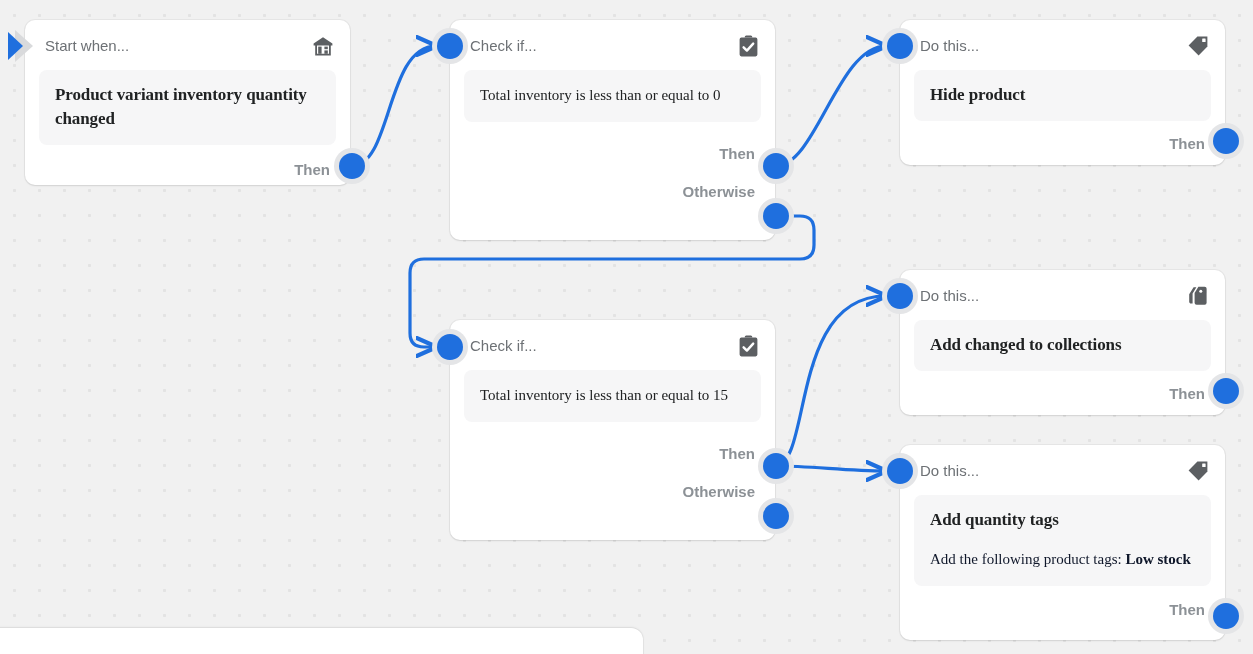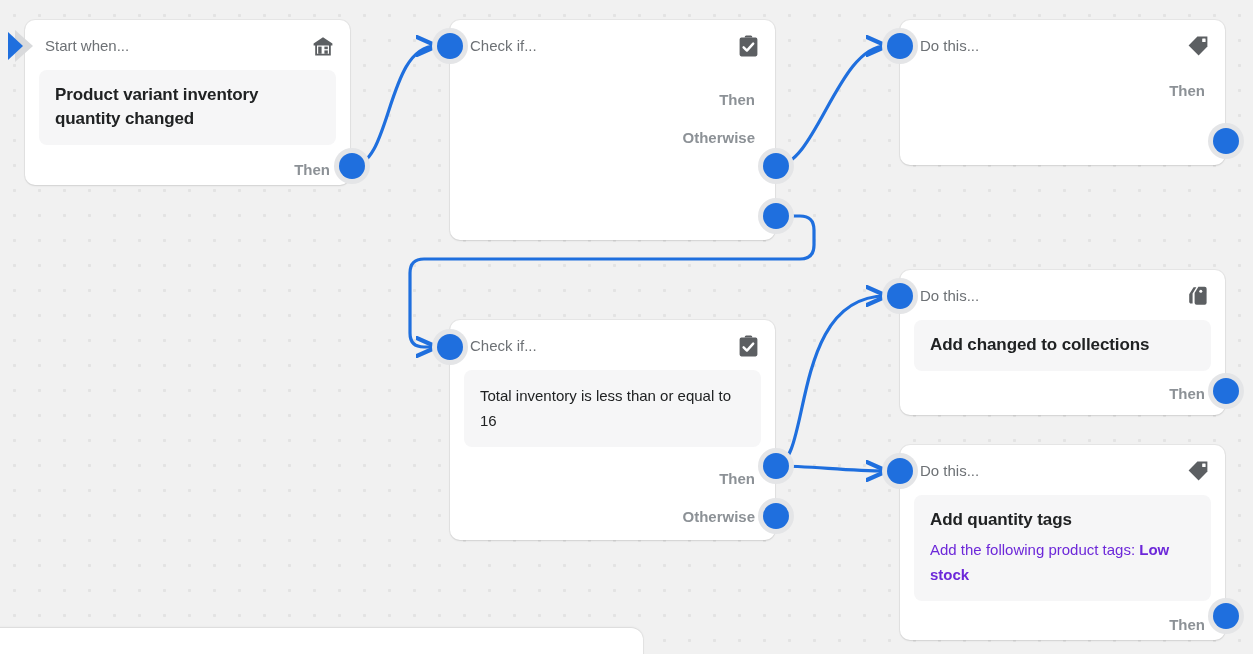--- a/index.html
+++ b/index.html
@@ -72,41 +72,42 @@
     flex: none;
   }
   .node-icon svg { display: block; }
 
   .node-body {
     margin: 2px 14px 0 14px;
     background: #f6f6f7;
     border-radius: 8px;
     padding: 13px 16px 14px 16px;
     box-sizing: border-box;
+    font-family: Liberation Serif, serif;
   }
 
   .body-title-strong {
     font-size: 17px;
     font-weight: bold;
     color: #202223;
     line-height: 24px;
     letter-spacing: -0.1px;
   }
 
   .body-text {
     font-size: 15px;
     color: #202223;
     line-height: 25px;
   }
 
   .body-sub {
     font-size: 15px;
-    color: #6d28d9;
+    color: #0f172a;
     line-height: 25px;
-    margin-top: 5px;
+    margin-top: 15px;
   }
   .body-sub b { font-weight: bold; }
 
   .port-row {
     display: flex;
     align-items: center;
     justify-content: flex-end;
     height: 50px;
     padding-right: 20px;
     box-sizing: border-box;
@@ -218,61 +219,67 @@
     <div class="node-header">
       <span class="node-header-title">Check if...</span>
       <span class="node-icon">
         <svg width="21" height="22" viewBox="0 0 21 22">
           <path d="M8.2 0.6 h4.6 a1.5 1.5 0 0 1 1.5 1.5 v0.5 h-7.6 v-0.5 a1.5 1.5 0 0 1 1.5 -1.5 z" fill="#5c5f62"></path>
           <path d="M3.4 2.6 h14.2 a1.8 1.8 0 0 1 1.8 1.8 v15.2 a1.8 1.8 0 0 1 -1.8 1.8 h-14.2 a1.8 1.8 0 0 1 -1.8 -1.8 v-15.2 a1.8 1.8 0 0 1 1.8 -1.8 z" fill="#5c5f62"></path>
           <path d="M5.6 12.3 L8.9 15.6 L15.2 8.6" fill="none" stroke="#ffffff" stroke-width="2.4" stroke-linecap="round" stroke-linejoin="round"></path>
         </svg>
       </span>
     </div>
+    <div class="node-body">
+      <div class="body-text">Total inventory is less than or equal to 0</div>
+    </div>
     <div class="port-row" style="height:48px; align-items:flex-end; padding-bottom:6px;">
       <span class="port-label">Then</span>
     </div>
     <div class="port-row" style="height:44px; align-items:center;">
       <span class="port-label">Otherwise</span>
     </div>
   </div>
   <div class="port in" style="left:450px; top:46px;"></div>
   <div class="port out" style="left:776px; top:166px;"></div>
   <div class="port out" style="left:776px; top:216px;"></div>
 
   <div class="node" style="left:900px; top:20px; width:325px; height:145px;">
     <div class="node-header">
       <span class="node-header-title">Do this...</span>
       <span class="node-icon">
         <svg width="22" height="22" viewBox="0 0 22 22">
           <path d="M1.6 10.4 L10.4 1.6 L20.4 1.6 L20.4 11.6 L11.6 20.4 Z" fill="#5c5f62"></path>
           <rect x="15.2" y="3.6" width="3.4" height="3.4" rx="0.5" fill="#ffffff"></rect>
         </svg>
       </span>
+    </div>
+    <div class="node-body">
+      <div class="body-title-strong">Hide product</div>
     </div>
     <div class="port-row" style="height:45px;">
       <span class="port-label">Then</span>
     </div>
   </div>
   <div class="port in" style="left:900px; top:46px;"></div>
   <div class="port out" style="left:1226px; top:141px;"></div>
 
   <div class="node" style="left:450px; top:320px; width:325px; height:220px;">
     <div class="node-header">
       <span class="node-header-title">Check if...</span>
       <span class="node-icon">
         <svg width="21" height="22" viewBox="0 0 21 22">
           <path d="M8.2 0.6 h4.6 a1.5 1.5 0 0 1 1.5 1.5 v0.5 h-7.6 v-0.5 a1.5 1.5 0 0 1 1.5 -1.5 z" fill="#5c5f62"></path>
           <path d="M3.4 2.6 h14.2 a1.8 1.8 0 0 1 1.8 1.8 v15.2 a1.8 1.8 0 0 1 -1.8 1.8 h-14.2 a1.8 1.8 0 0 1 -1.8 -1.8 v-15.2 a1.8 1.8 0 0 1 1.8 -1.8 z" fill="#5c5f62"></path>
           <path d="M5.6 12.3 L8.9 15.6 L15.2 8.6" fill="none" stroke="#ffffff" stroke-width="2.4" stroke-linecap="round" stroke-linejoin="round"></path>
         </svg>
       </span>
     </div>
     <div class="node-body">
-      <div class="body-text">Total inventory is less than or equal to 16</div>
+      <div class="body-text">Total inventory is less than or equal to 15</div>
     </div>
     <div class="port-row" style="height:48px; align-items:flex-end; padding-bottom:6px;">
       <span class="port-label">Then</span>
     </div>
     <div class="port-row" style="height:44px; align-items:center;">
       <span class="port-label">Otherwise</span>
     </div>
   </div>
   <div class="port in" style="left:450px; top:347px;"></div>
   <div class="port out" style="left:776px; top:466px;"></div>

